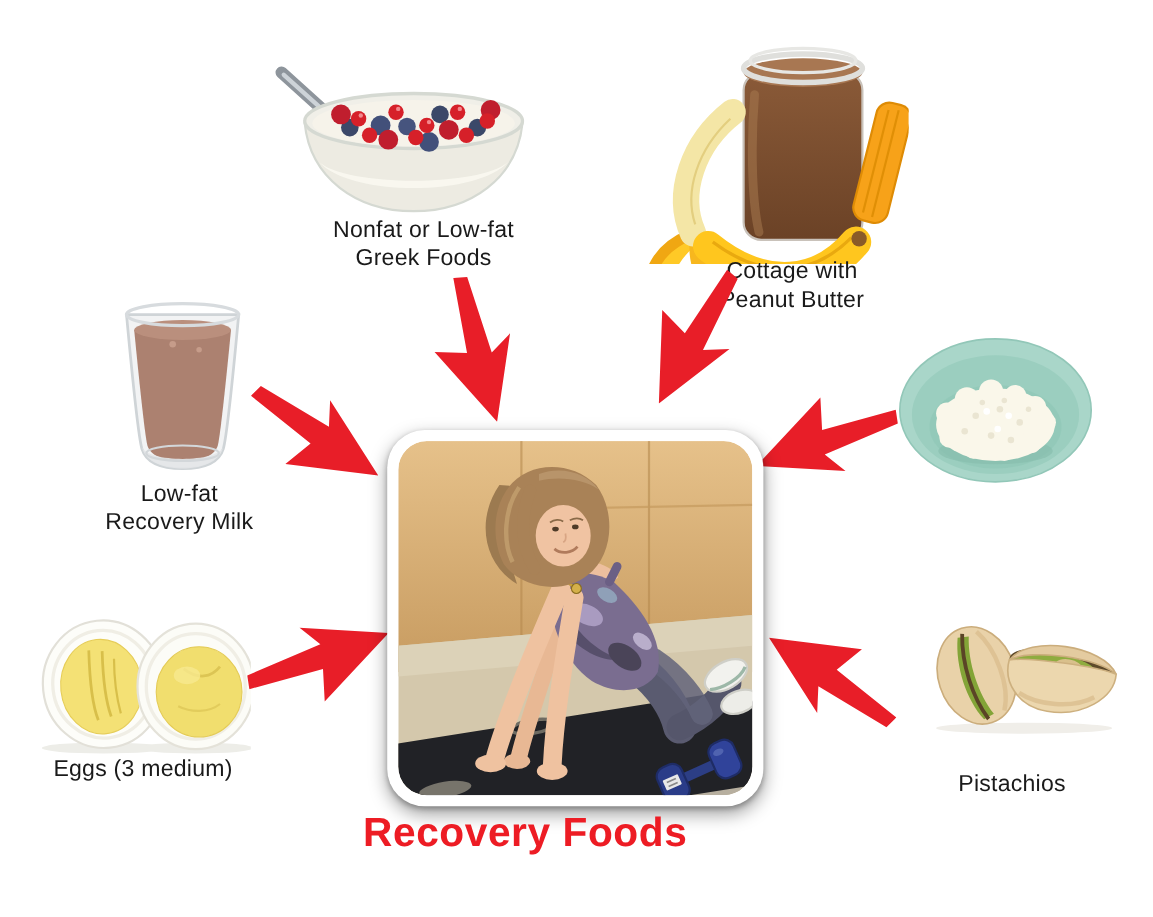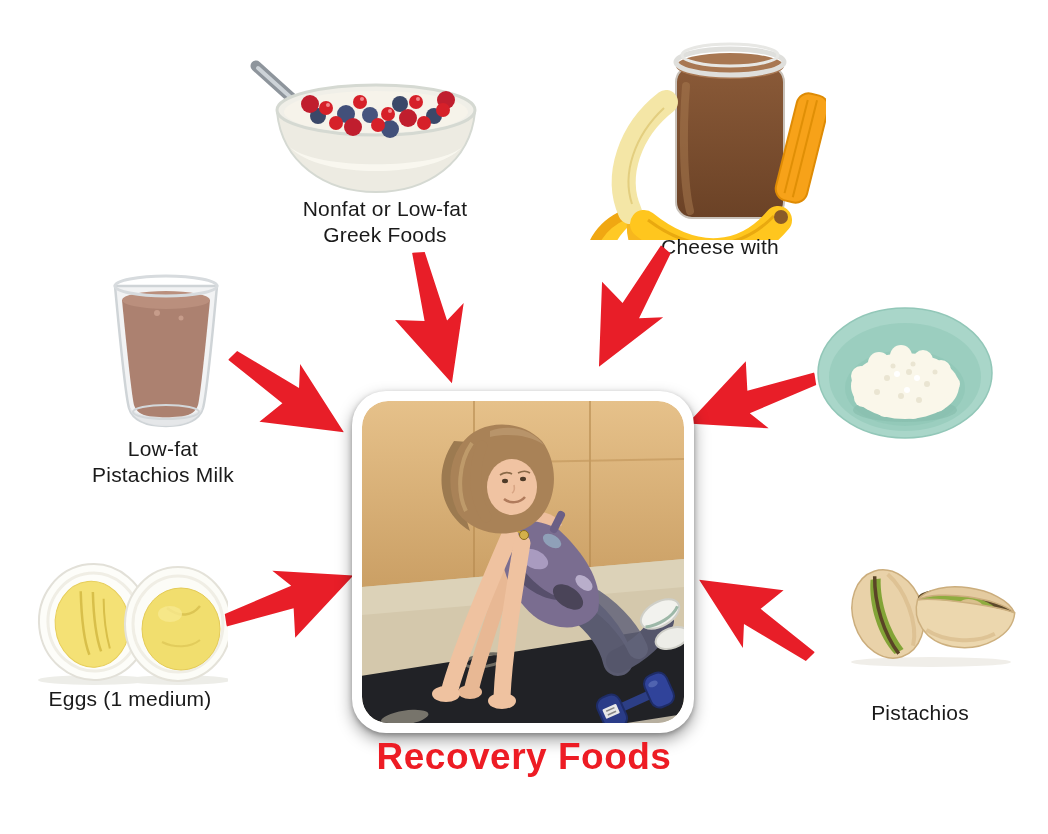--- a/index.html
+++ b/index.html
@@ -7,21 +7,21 @@
     position:relative;width:1048px;height:834px;background:var(--background,#fff);
     font-family:"Liberation Sans",sans-serif;overflow:hidden;
   }
   .abs{position:absolute;}
   .food-label{
     position:absolute;text-align:center;color:var(--label-text,#1a1a1a);
     font-size:21px;line-height:26px;letter-spacing:.2px;
   }
   .food-label span{display:block;}
   #diagram-title{
-    position:absolute;left:330px;top:736px;width:388px;text-align:center;
+    position:absolute;left:330px;top:736px;width:388px;
     font-size:37px;font-weight:700;color:var(--title-red,#ED1C24);letter-spacing:.5px;
   }
   .arrow{position:absolute;width:136px;height:78px;}
   .arrow polygon{fill:var(--arrow-red,#E81E28);}
   #center-frame{
     position:absolute;left:352px;top:391px;width:342px;height:342px;
     background:#fff;border-radius:34px;box-sizing:border-box;padding:10px;
     box-shadow:0 7px 16px rgba(0,0,0,.38), 0 2px 5px rgba(0,0,0,.25);
   }
   #center-photo{width:322px;height:322px;border-radius:26px;display:block;}
@@ -88,36 +88,37 @@
     <path d="M50,190 C34,204 24,220 28,232" stroke="#FFC926" stroke-width="16" stroke-linecap="round" fill="none"></path>
     <path d="M48,188 C20,200 8,224 14,244" stroke="#F0A712" stroke-width="10" stroke-linecap="round" fill="none"></path>
     <path d="M58,192 C56,214 64,230 78,238" stroke="#F7B71E" stroke-width="18" stroke-linecap="round" fill="none"></path>
     <path d="M52,186 C36,150 52,104 88,76" stroke="#F4E6A6" stroke-width="24" stroke-linecap="round" fill="none"></path>
     <path d="M54,178 C44,148 56,110 86,82" stroke="#E3CE7F" stroke-width="2" fill="none"></path>
     <path d="M66,198 C118,240 168,232 200,194" stroke="#FFC61E" stroke-width="28" stroke-linecap="round" fill="none"></path>
     <path d="M70,194 C118,230 162,224 196,190" stroke="#E9A90F" stroke-width="3" fill="none"></path>
     <circle cx="203" cy="191" r="7" fill="#8A5A28"></circle>
   </svg>
   <div class="food-label" style="left:605px;top:234px;width:230px">
-    <span>Cheese with</span>
+    <span>Cottage with</span>
+    <span>Peanut Butter</span>
   </div>
 
   <svg class="abs" style="left:97px;top:272px" width="138" height="162" viewBox="0 0 138 162">
     <path d="M18,14 C18,14 28,122 32,136 C36,149 50,154 69,154 C88,154 102,149 106,136 C110,122 120,14 120,14 Z" fill="#F2F3F4" stroke="#CFD4D7" stroke-width="2.5"></path>
     <path d="M25,28 C25,28 34,122 37,133 C40,143 53,147 69,147 C85,147 98,143 101,133 C104,122 113,28 113,28 Z" fill="#AC8170"></path>
     <ellipse cx="69" cy="28" rx="44" ry="9" fill="#BA8F7D"></ellipse>
     <circle cx="60" cy="41" r="3" fill="#C69C8A"></circle>
       <circle cx="84" cy="46" r="2.5" fill="#C69C8A"></circle>
     <ellipse cx="69" cy="14" rx="51" ry="10" fill="none" stroke="#D7DBDE" stroke-width="3"></ellipse>
     <path d="M32,134 C36,149 102,149 106,134 C104,146 90,154 69,154 C48,154 34,146 32,134 Z" fill="#E3E6E8" opacity=".9"></path>
     <ellipse cx="69" cy="140" rx="33" ry="7" fill="none" stroke="#D3D7DA" stroke-width="2"></ellipse>
   </svg>
   <div class="food-label" style="left:48px;top:436px;width:230px">
     <span>Low-fat</span>
-    <span>Pistachios Milk</span>
+    <span>Recovery Milk</span>
   </div>
 
   <svg class="abs" style="left:817px;top:306px" width="176" height="136" viewBox="0 0 176 136">
     <ellipse cx="88" cy="67" rx="87" ry="65" fill="#A9D6C9" stroke="#92C7B8" stroke-width="1.5"></ellipse>
     <ellipse cx="88" cy="71" rx="76" ry="54" fill="#9BCEBF"></ellipse>
     <ellipse cx="88" cy="82" rx="60" ry="38" fill="#8EC6B6" opacity=".6"></ellipse>
     <ellipse cx="88" cy="104" rx="52" ry="12" fill="#85BDAC" opacity=".6"></ellipse>
     <g fill="#FAF7EA">
       <ellipse cx="88" cy="80" rx="54" ry="33"></ellipse>
       <circle cx="44" cy="70" r="10"></circle>
@@ -161,21 +162,21 @@
       <path d="M74,44 C72,64 73,82 75,94" stroke="#D8BF4A" stroke-width="2" fill="none"></path>
     </g>
     <ellipse cx="146" cy="68" rx="53" ry="57" fill="#FCFCF7" stroke="#E4E2D9" stroke-width="2"></ellipse>
     <ellipse cx="146" cy="68" rx="45" ry="48" fill="none" stroke="#F0EEE5" stroke-width="3"></ellipse>
     <ellipse cx="149" cy="73" rx="39" ry="41" fill="#F1DE6E" stroke="#E4CB56" stroke-width="1"></ellipse>
     <path d="M135,52 C148,62 160,60 168,50" stroke="#DCC554" stroke-width="2.5" fill="none"></path>
     <path d="M130,86 C142,92 158,92 168,84" stroke="#DCC554" stroke-width="2" fill="none" opacity=".7"></path>
     <ellipse cx="138" cy="58" rx="12" ry="8" fill="#F7E98F" opacity=".8"></ellipse>
   </svg>
   <div class="food-label" style="left:15px;top:686px;width:230px">
-    <span>Eggs (1 medium)</span>
+    <span>Eggs (3 medium)</span>
   </div>
 
   <svg class="abs" style="left:836px;top:556px" width="186" height="112" viewBox="0 0 186 112">
     <ellipse cx="95" cy="106" rx="80" ry="5" fill="#F0EEE9"></ellipse>
     <g transform="rotate(-18 52 58)">
       <ellipse cx="52" cy="58" rx="35" ry="45" fill="#E9D2A9" stroke="#CBAD7C" stroke-width="1.5"></ellipse>
       <path d="M46,20 C36,44 36,76 46,98 L56,96 C48,74 48,44 56,22 Z" fill="#83A437"></path>
       <path d="M51,18 C42,44 42,76 50,99" stroke="#5A4426" stroke-width="3.5" fill="none"></path>
       <path d="M64,20 C76,40 78,76 66,96" stroke="#DBBE8E" stroke-width="4" fill="none" opacity=".8"></path>
     </g>

